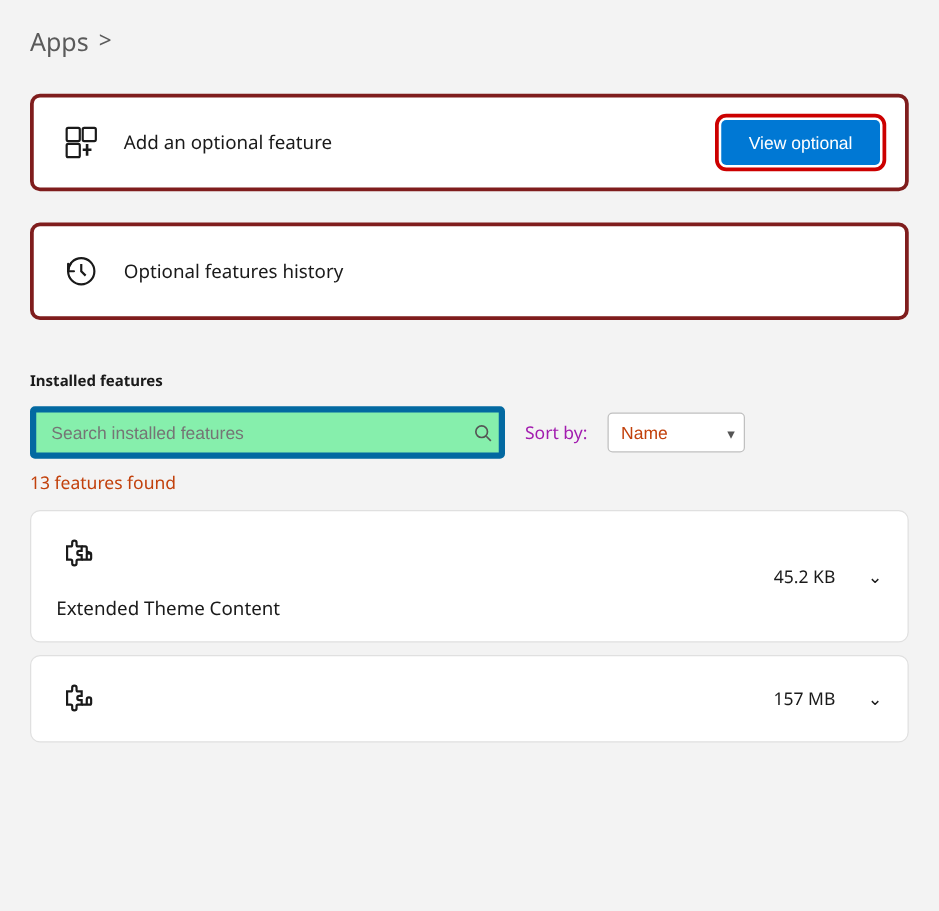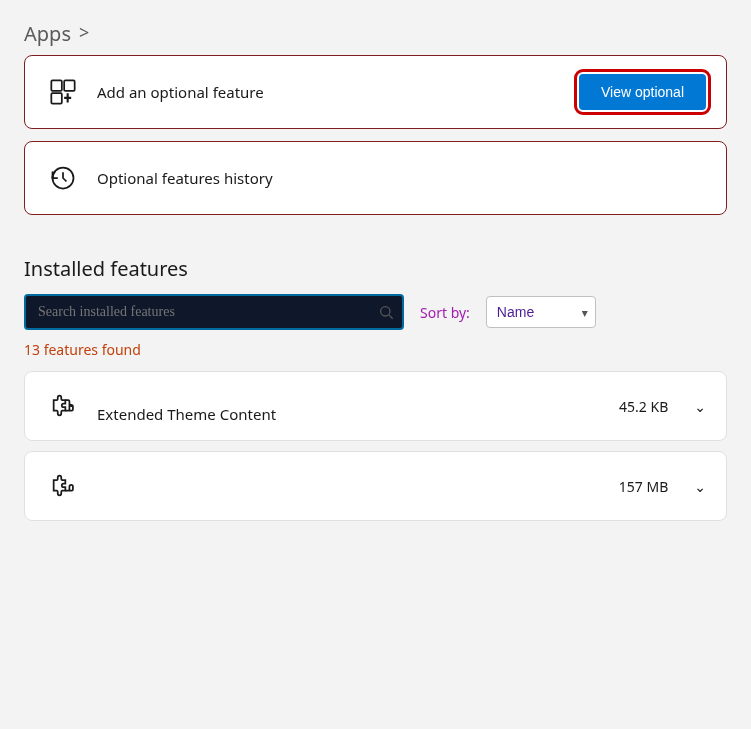--- a/index.html
+++ b/index.html
@@ -14,21 +14,21 @@
       width: 751px;
       min-height: 729px;
       padding: 20px 24px;
       color: #1a1a1a;
     }
 
     .breadcrumb {
       display: flex;
       align-items: flex-start;
       gap: 8px;
-      margin-bottom: 8px;
+      margin-bottom: 28px;
     }
 
     .breadcrumb-apps {
       font-size: 20px;
       color: #5a5a5a;
       font-weight: 400;
     }
 
     .breadcrumb-separator {
       font-size: 18px;
@@ -37,23 +37,23 @@
 
     .breadcrumb-current {
       font-size: 24px;
       font-weight: 700;
       color: #1a1a1a;
     }
 
     .card {
       background: #ffffff;
       border-radius: 8px;
-      border: 1px solid #7f1d1d;
+      border: 3px solid #7f1d1d;
       padding: 18px 20px;
-      margin-bottom: 12px;
+      margin-bottom: 25px;
       display: flex;
       align-items: center;
       justify-content: space-between;
     }
 
     .card-left {
       display: flex;
       align-items: center;
       gap: 16px;
     }
@@ -93,49 +93,48 @@
       padding: 8px 20px;
       font-size: 14px;
       cursor: pointer;
     }
 
     .installed-section {
       margin-top: 20px;
     }
 
     .installed-title {
-      font-size: 20px;
-      font-weight: 400;
+      font-size: 12px;
+      font-weight: 700;
       margin-bottom: 12px;
       color: #1a1a1a;
       margin-top: 40px;
     }
 
     .search-sort-row {
       display: flex;
       align-items: center;
       gap: 16px;
       margin-bottom: 10px;
     }
 
     .search-wrapper {
       position: relative;
       flex: 0 0 380px;
     }
 
     .search-input {
       width: 100%;
       padding: 8px 36px 8px 12px;
-      border: 2px solid #0369a1;
+      border: 5px solid #0369a1;
       border-radius: 4px;
       font-size: 14px;
       color: #777;
-      background: #0f172a;
+      background: #86efac;
       outline: none;
-      font-family: Liberation Serif, serif;
     }
 
     .search-icon-wrap {
       position: absolute;
       right: 10px;
       top: 50%;
       transform: translateY(-50%);
       color: #555;
     }
 
@@ -148,21 +147,21 @@
     .sort-select {
       border: 1px solid #c0c0c0;
       border-radius: 4px;
       padding: 7px 32px 7px 10px;
       font-size: 14px;
       background: #ffffff;
       appearance: none;
       -webkit-appearance: none;
       cursor: pointer;
       min-width: 110px;
-      color: #4c1d95;
+      color: #c2410c;
     }
 
     .sort-select-wrapper {
       position: relative;
       display: flex;
       align-items: center;
     }
 
     .sort-chevron {
       position: absolute;
@@ -184,22 +183,23 @@
       border: 1px solid #e0e0e0;
       padding: 16px 20px;
       margin-bottom: 10px;
       display: flex;
       align-items: center;
       justify-content: space-between;
     }
 
     .feature-card-left {
       display: flex;
-      align-items: flex-end;
+      align-items: flex-start;
       gap: 16px;
+      flex-direction: column;
     }
 
     .feature-icon {
       width: 36px;
       height: 36px;
       display: flex;
       align-items: center;
       justify-content: center;
       flex-shrink: 0;
     }

